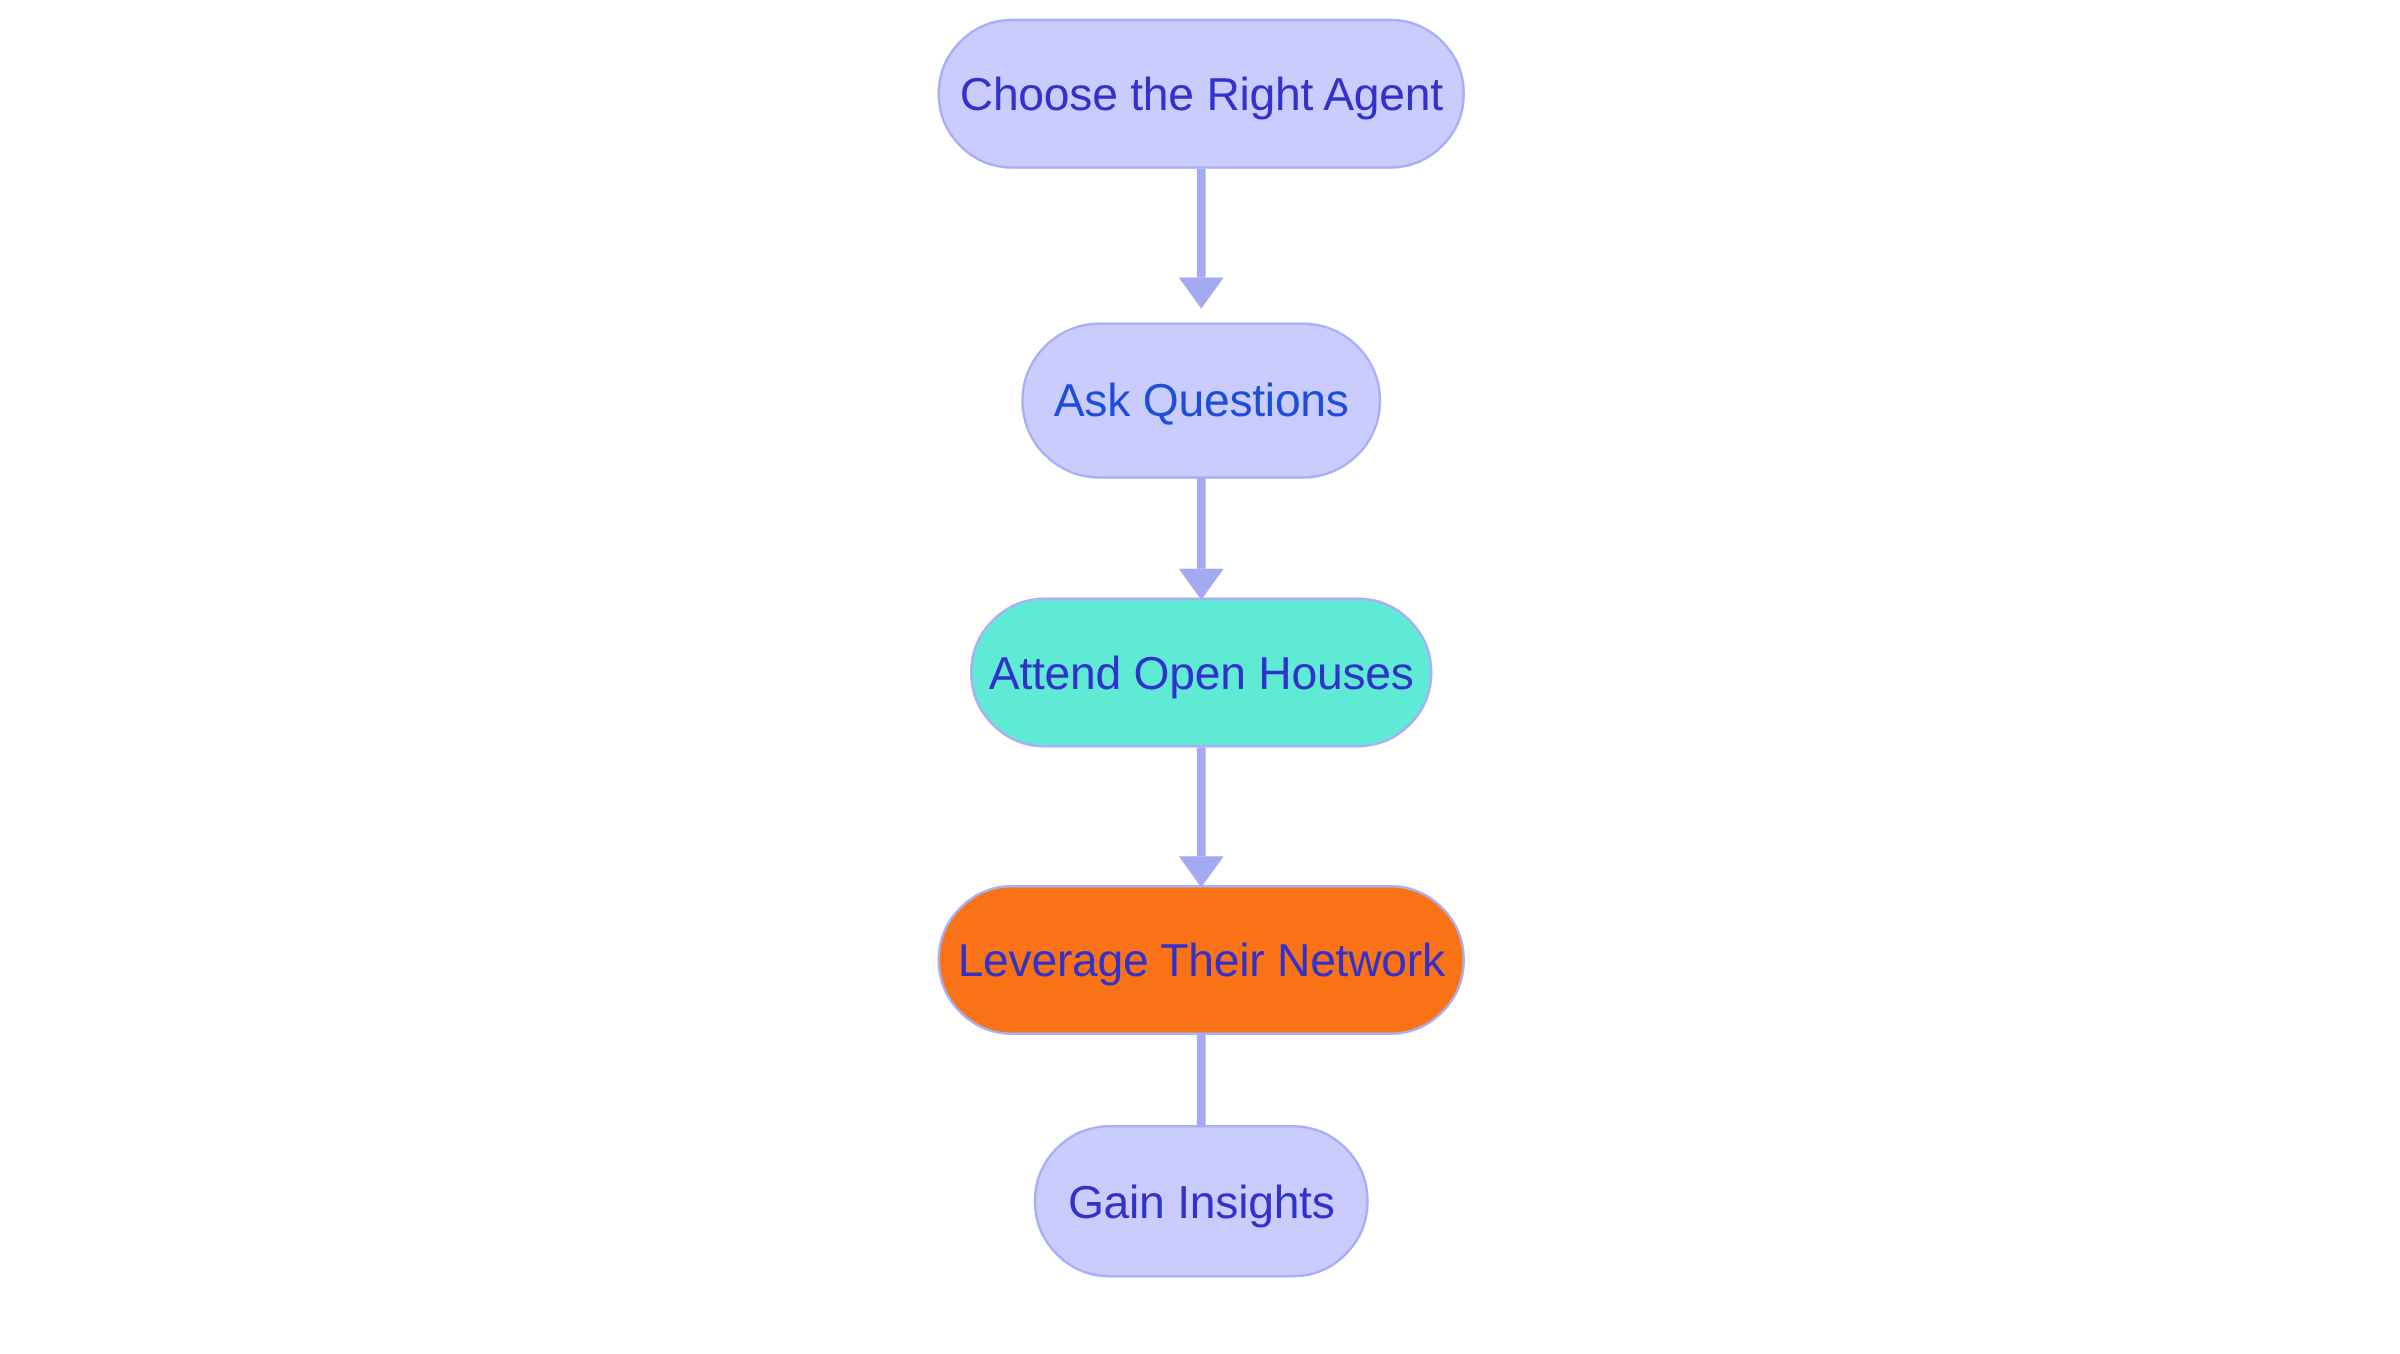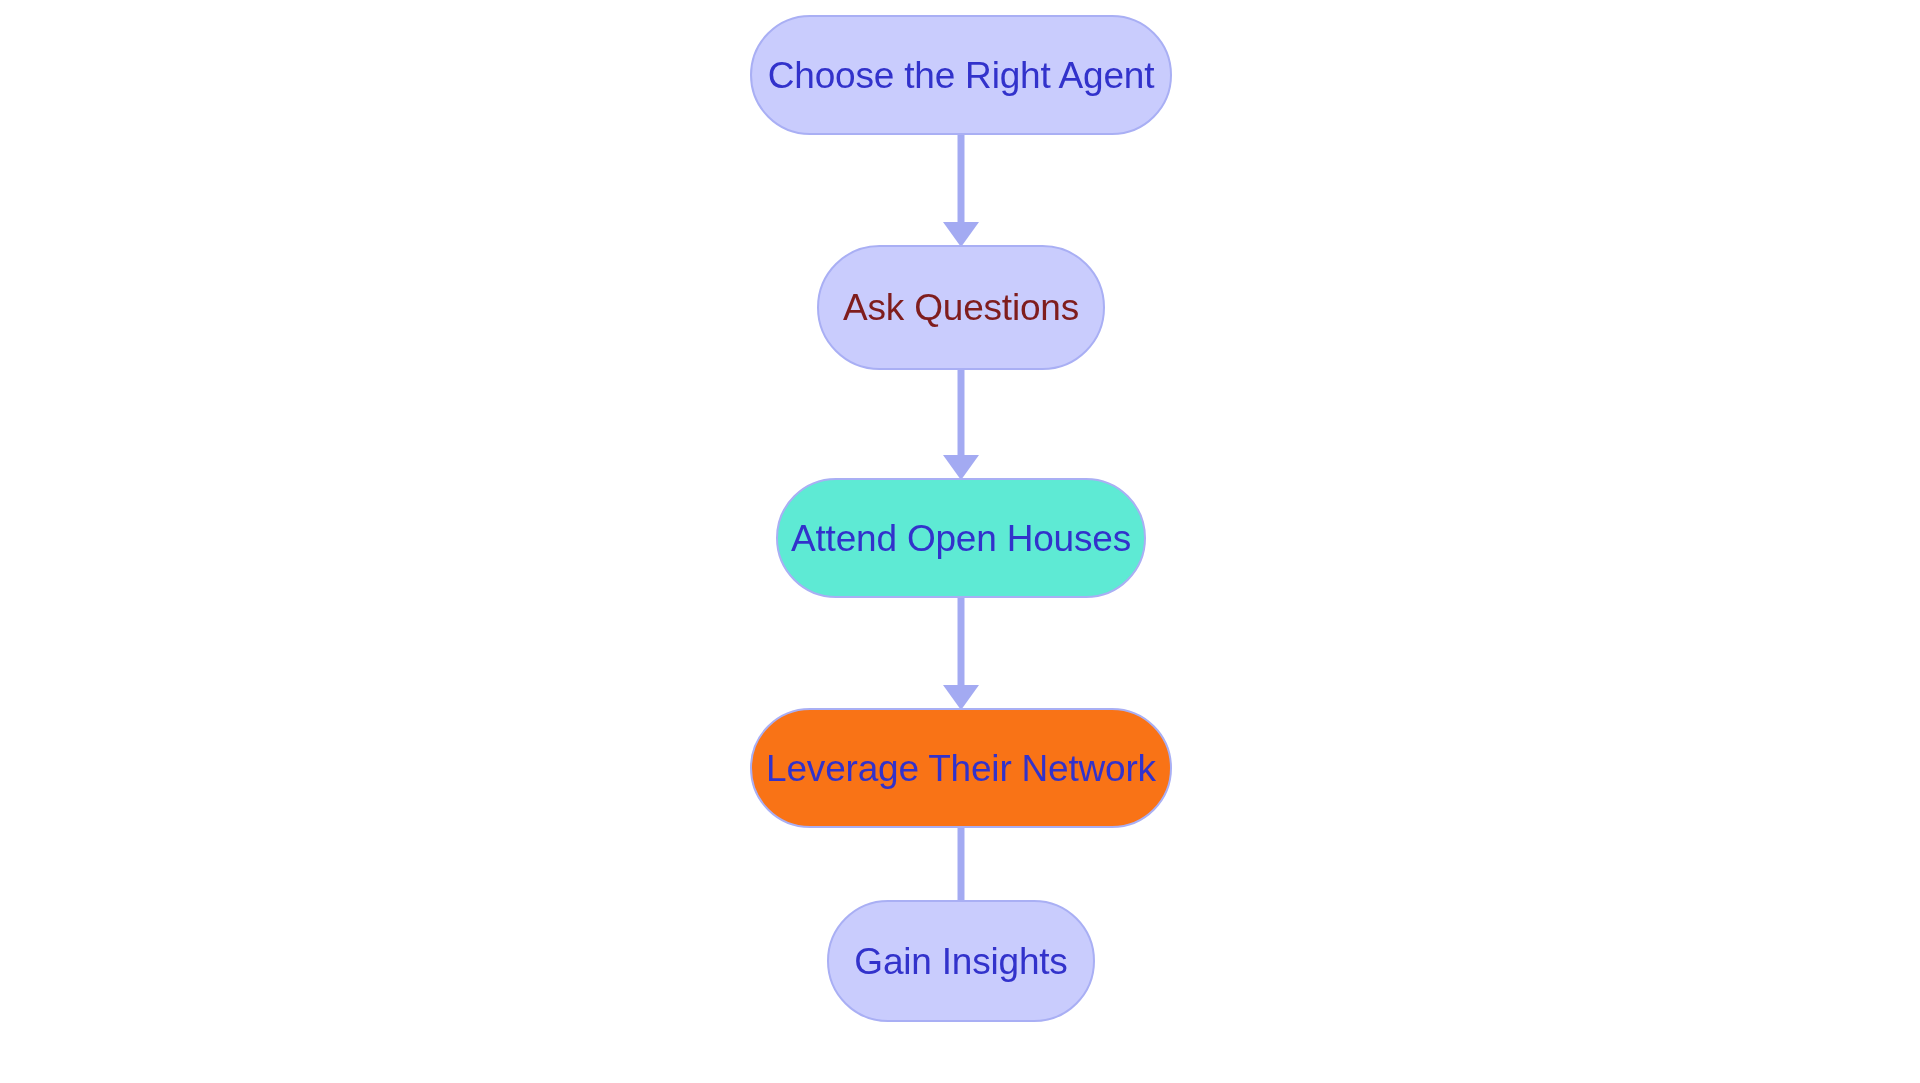--- a/index.html
+++ b/index.html
@@ -98,21 +98,21 @@
     <g>
       <line class="conn-line" x1="961" y1="828" x2="961" y2="915" style="stroke: rgb(163, 170, 242);"></line>
       <polygon class="conn-head" points="943,915 979,915 961,940" style="fill: rgb(163, 170, 242);"></polygon>
     </g>
   </svg>
 
   <div class="flow-node" id="node-0" style="background: rgb(201, 204, 253); border-color: rgb(169, 175, 244); color: rgb(50, 50, 203);">
     <span class="node-label">Choose the Right Agent</span>
   </div>
 
-  <div class="flow-node" id="node-1" style="background: rgb(201, 204, 253); border-color: rgb(169, 175, 244); color: #7f1d1d;">
+  <div class="flow-node" id="node-1" style="background: rgb(201, 204, 253); border-color: rgb(169, 175, 244); color: #1d4ed8; margin-top: 13px;">
     <span class="node-label">Ask Questions</span>
   </div>
 
   <div class="flow-node" id="node-2" style="background: #5eead4; border-color: rgb(169, 175, 244); color: rgb(50, 50, 203);">
     <span class="node-label">Attend Open Houses</span>
   </div>
 
   <div class="flow-node" id="node-3" style="background: #f97316; border-color: rgb(169, 175, 244); color: rgb(50, 50, 203);">
     <span class="node-label">Leverage Their Network</span>
   </div>

